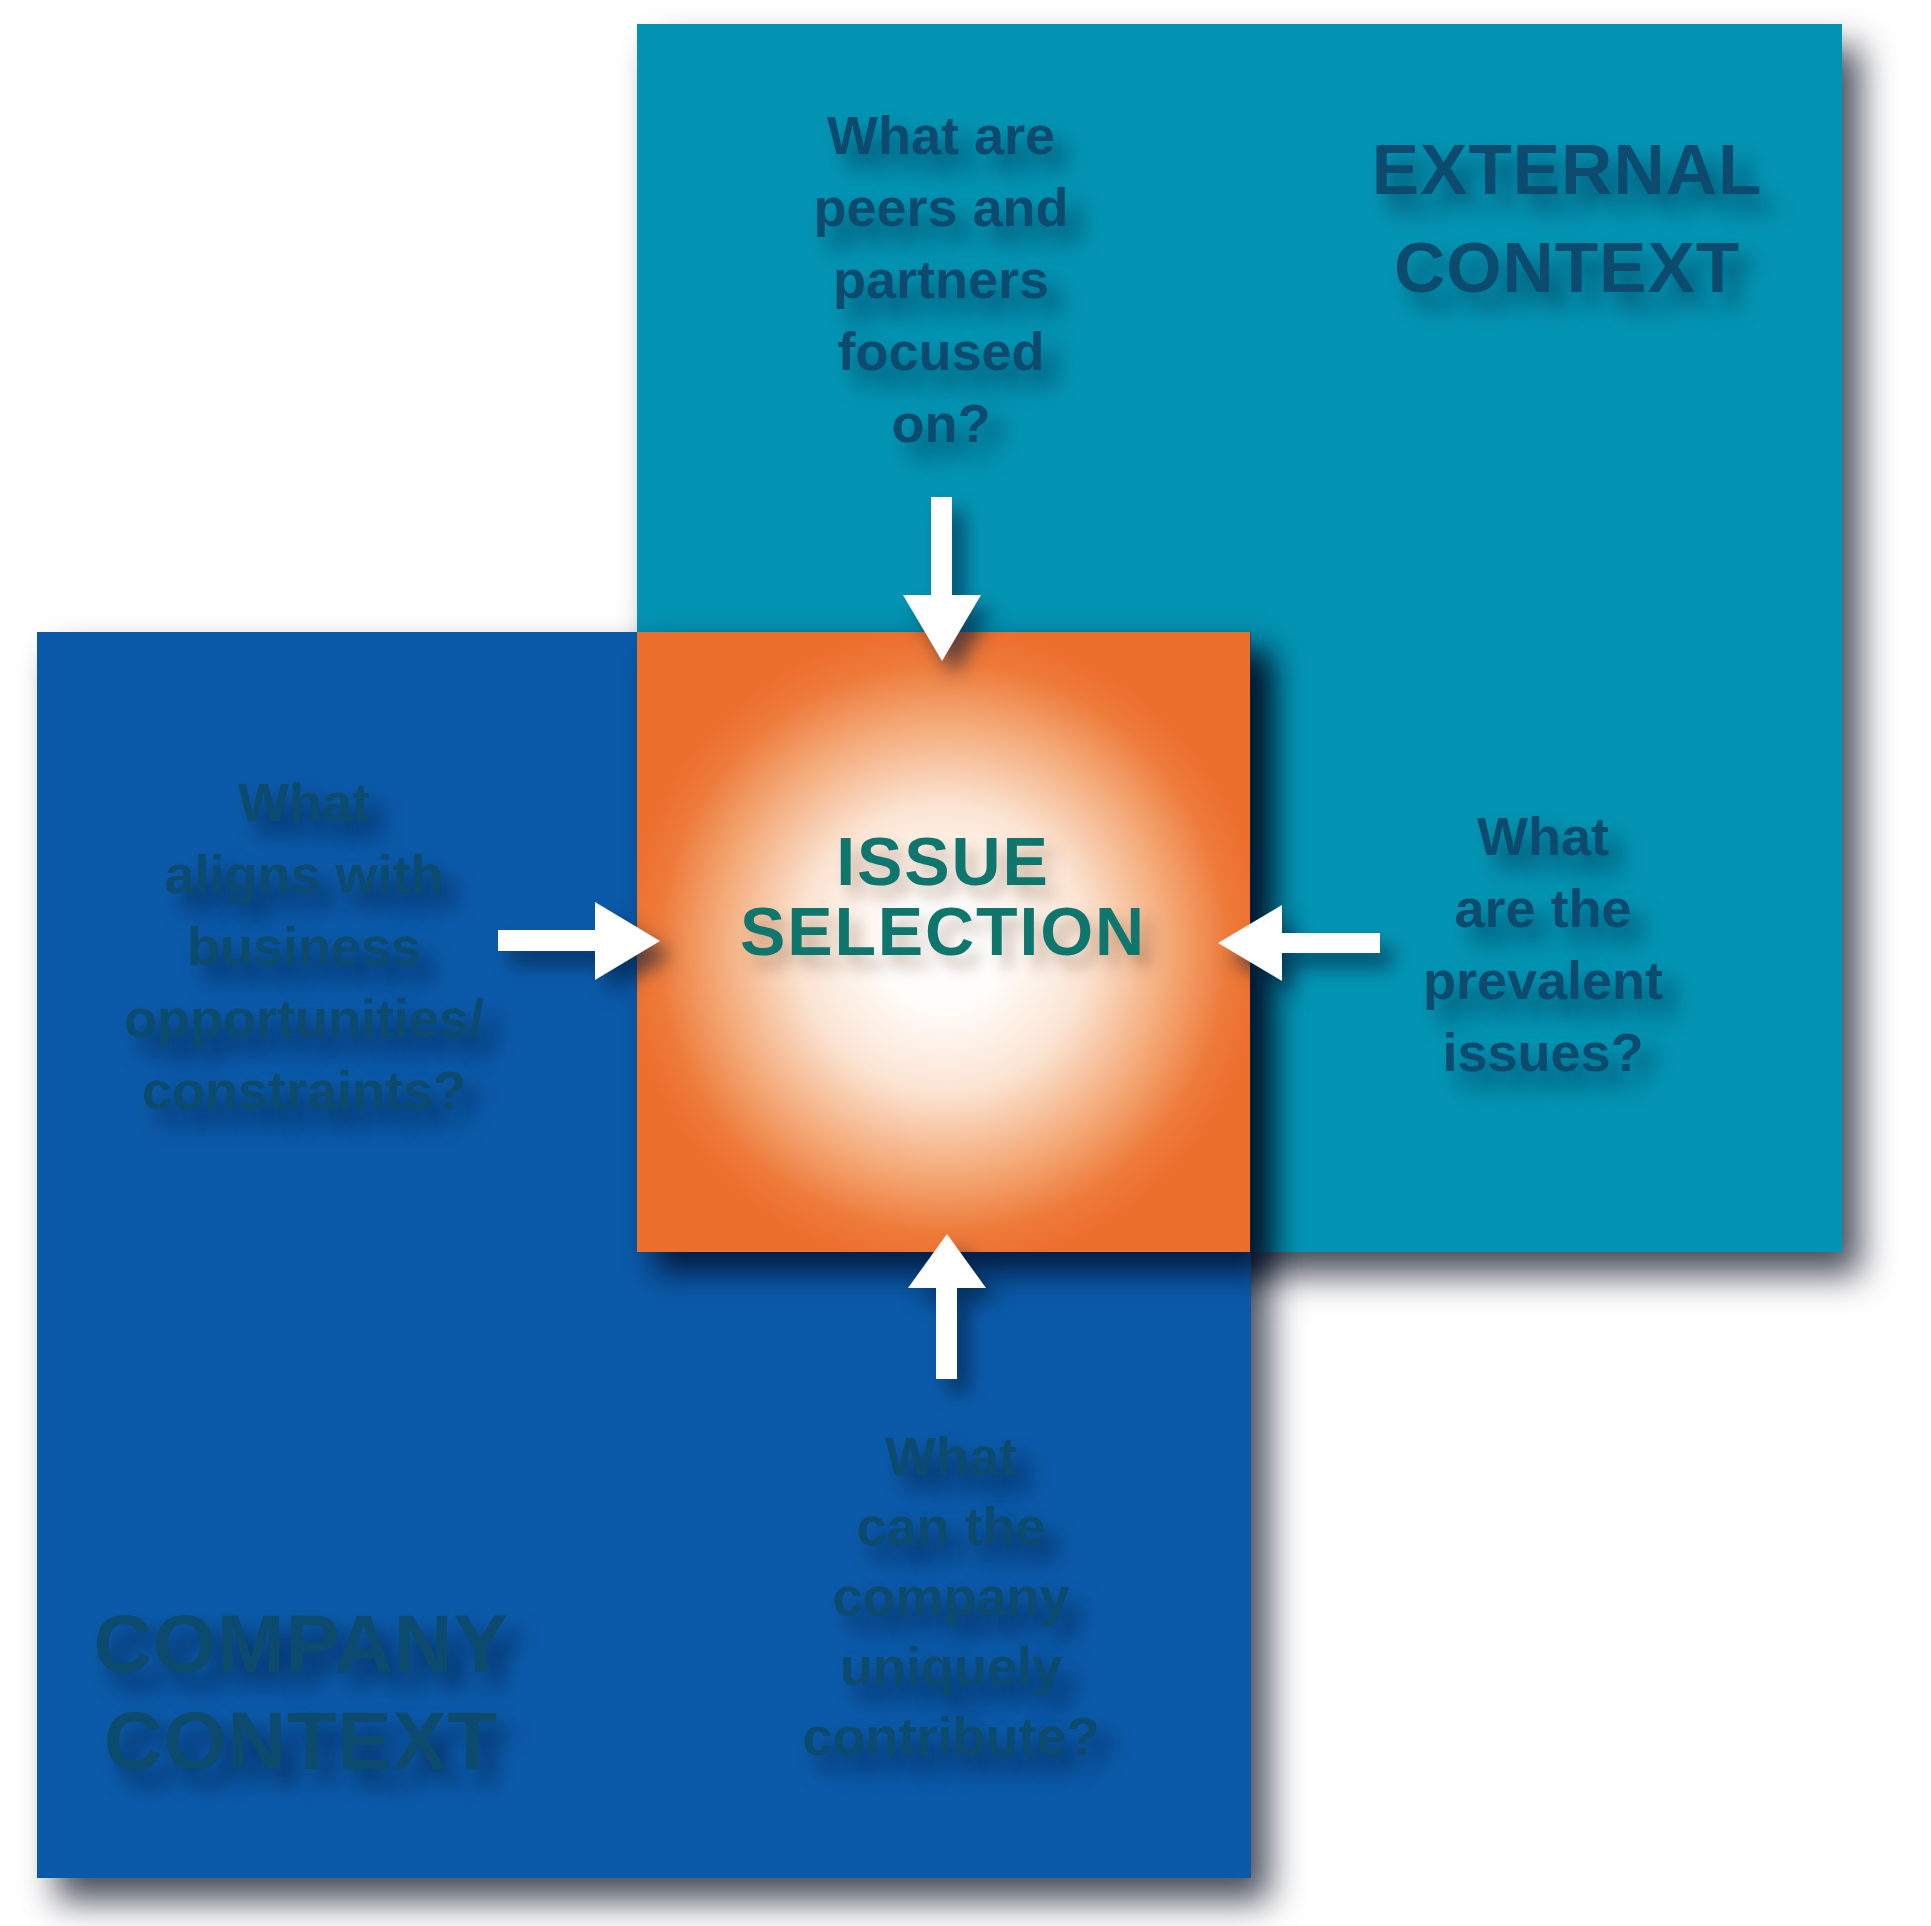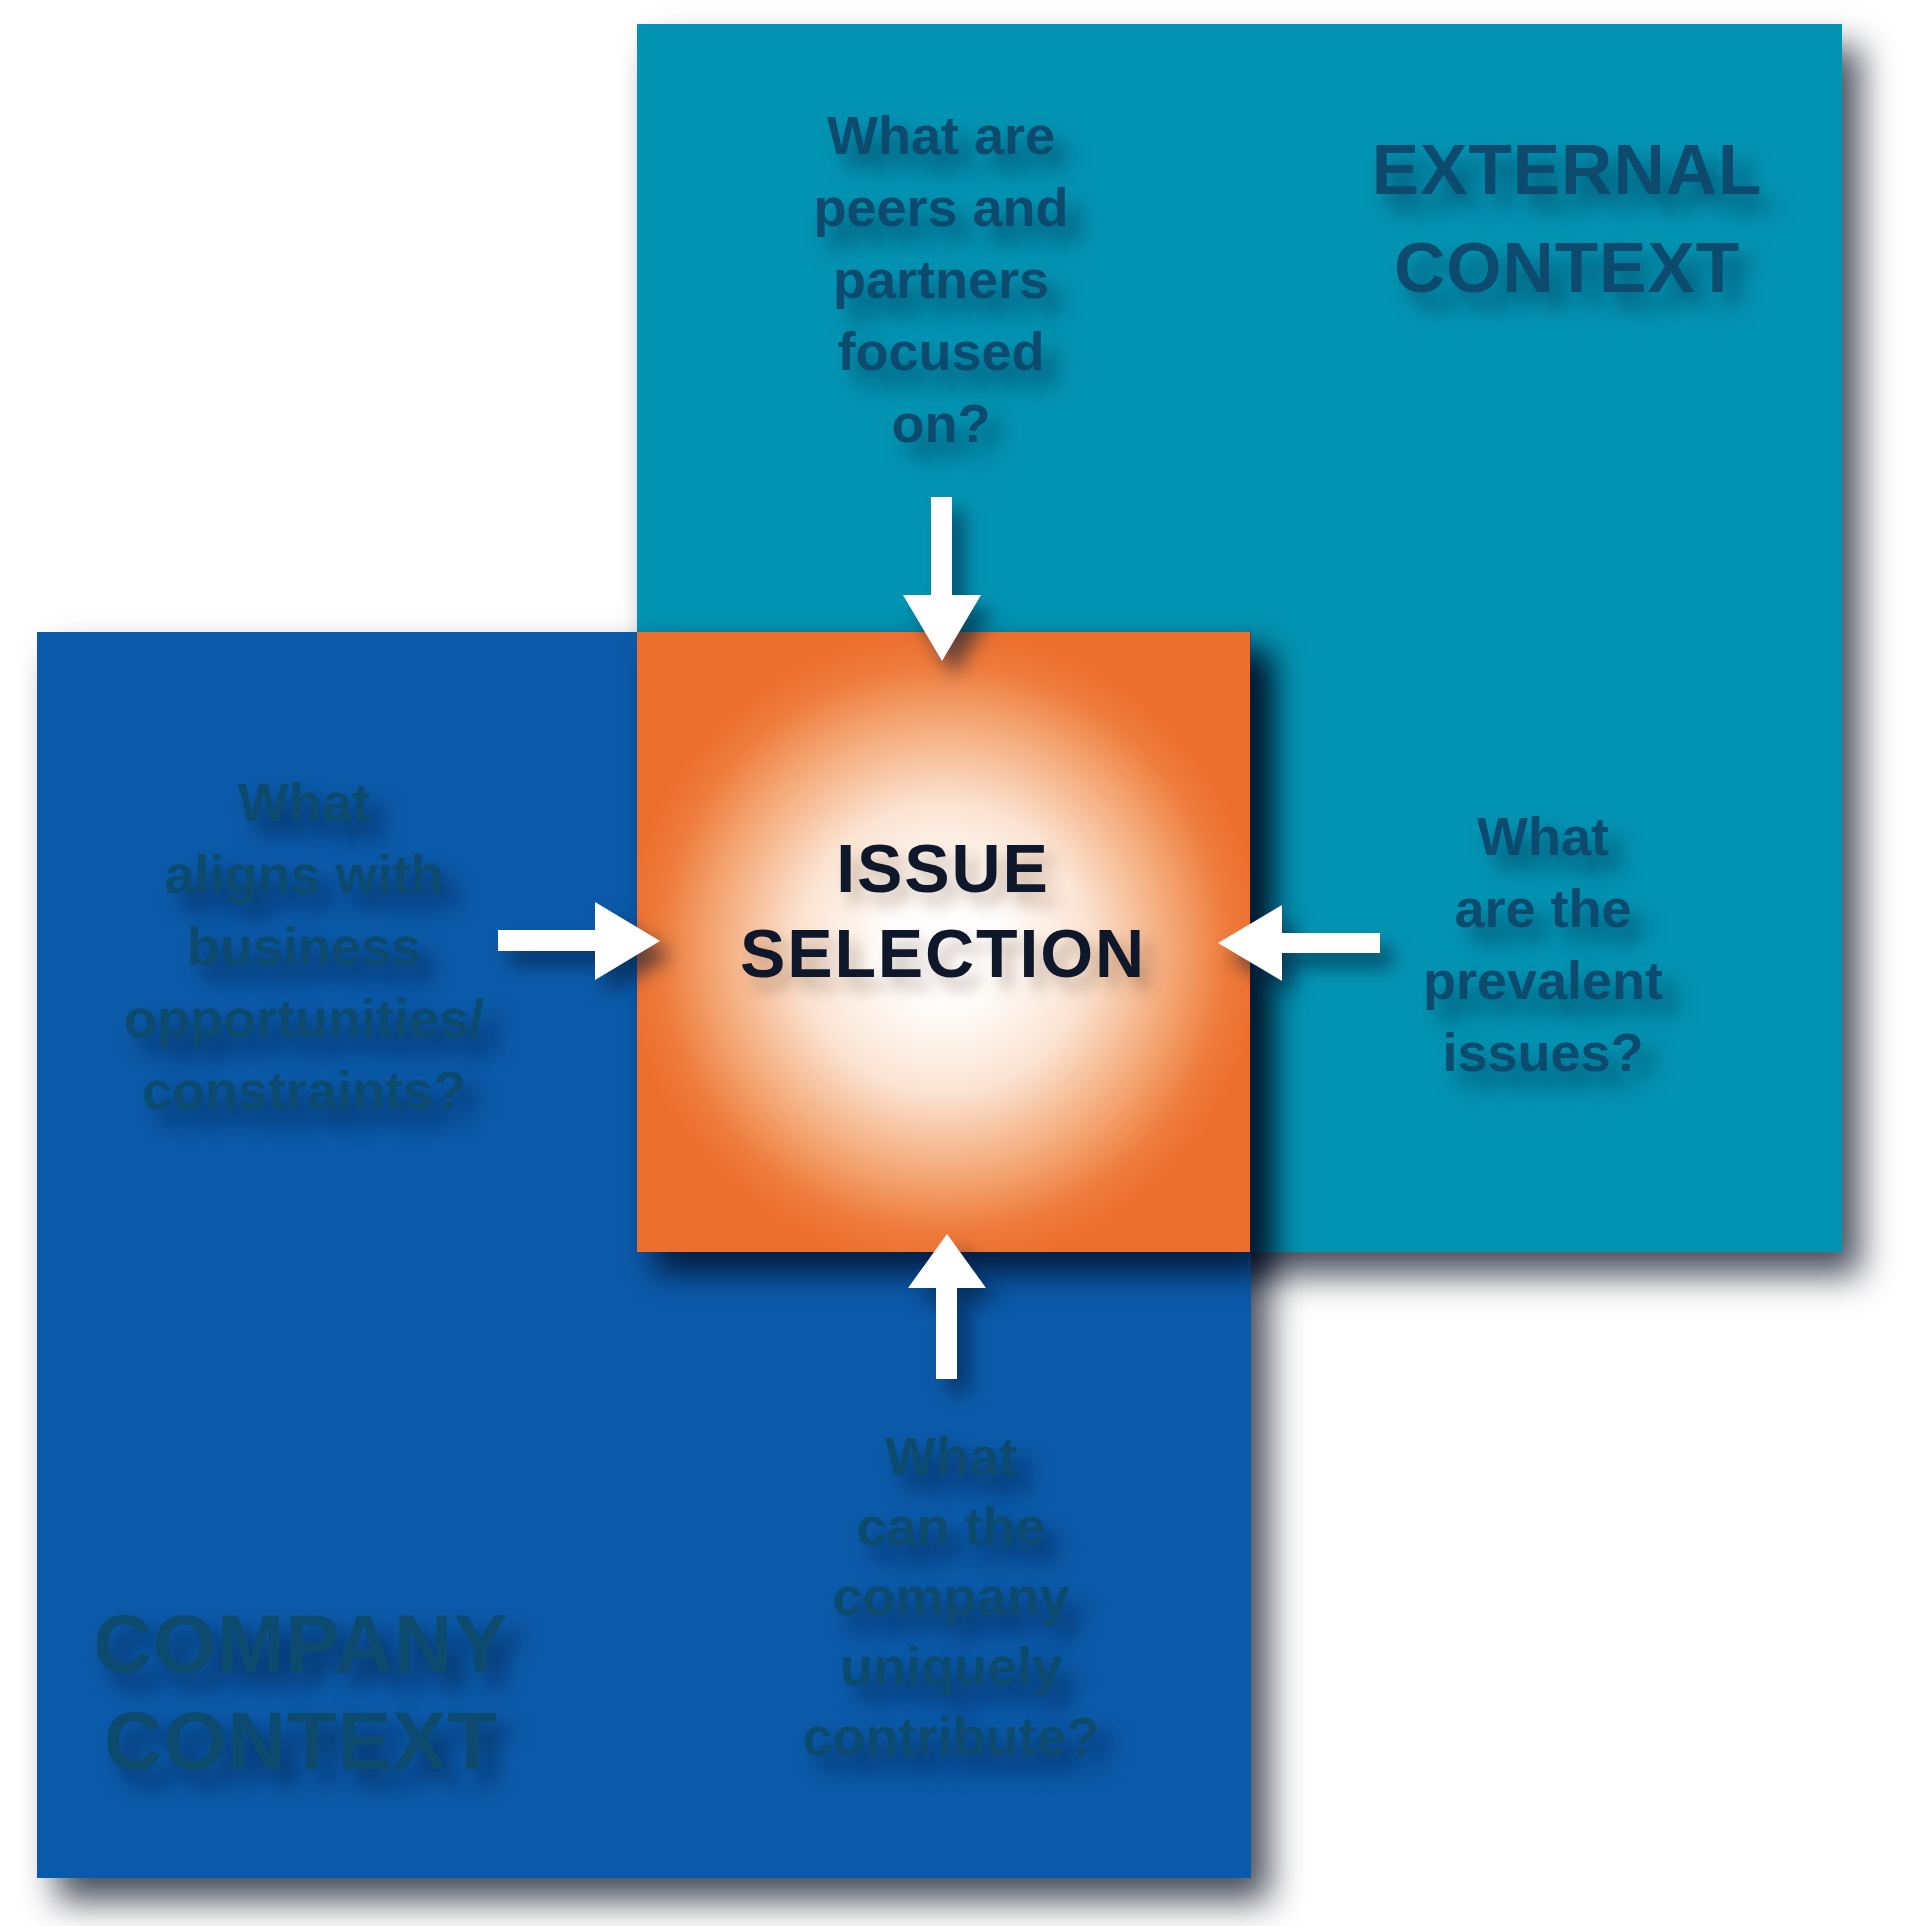--- a/index.html
+++ b/index.html
@@ -46,23 +46,23 @@
     font-size: 71px;
     line-height: 98px;
     letter-spacing: 1px;
   }
   .title-company {
     font-size: 81px;
     line-height: 97px;
   }
   .center-label {
     font-size: 68px;
-    line-height: 85px;
+    line-height: 70px;
     letter-spacing: 1.9px;
-    color: #0f172a;
+    color: #0f766e;
     font-weight: bold;
     text-shadow: 9.7px 11.6px 15.4px rgba(80, 40, 10, 0.30);
   }
   .q-top    { left: 941px;  top: 99px;  width: 425px; }
   .q-right  { left: 1543px; top: 800px;  width: 425px; }
   .q-left   { left: 304px;  top: 766px;  width: 444px; }
   .q-bottom { left: 951px;  top: 1421px; width: 454px; line-height: 70px; }
   .t-external { left: 1567px; top: 121px;  width: 579px; }
   .t-company  { left: 301px;  top: 1596px; width: 579px; }
   .t-center   { left: 943px;  top: 826px;  width: 541px; }

